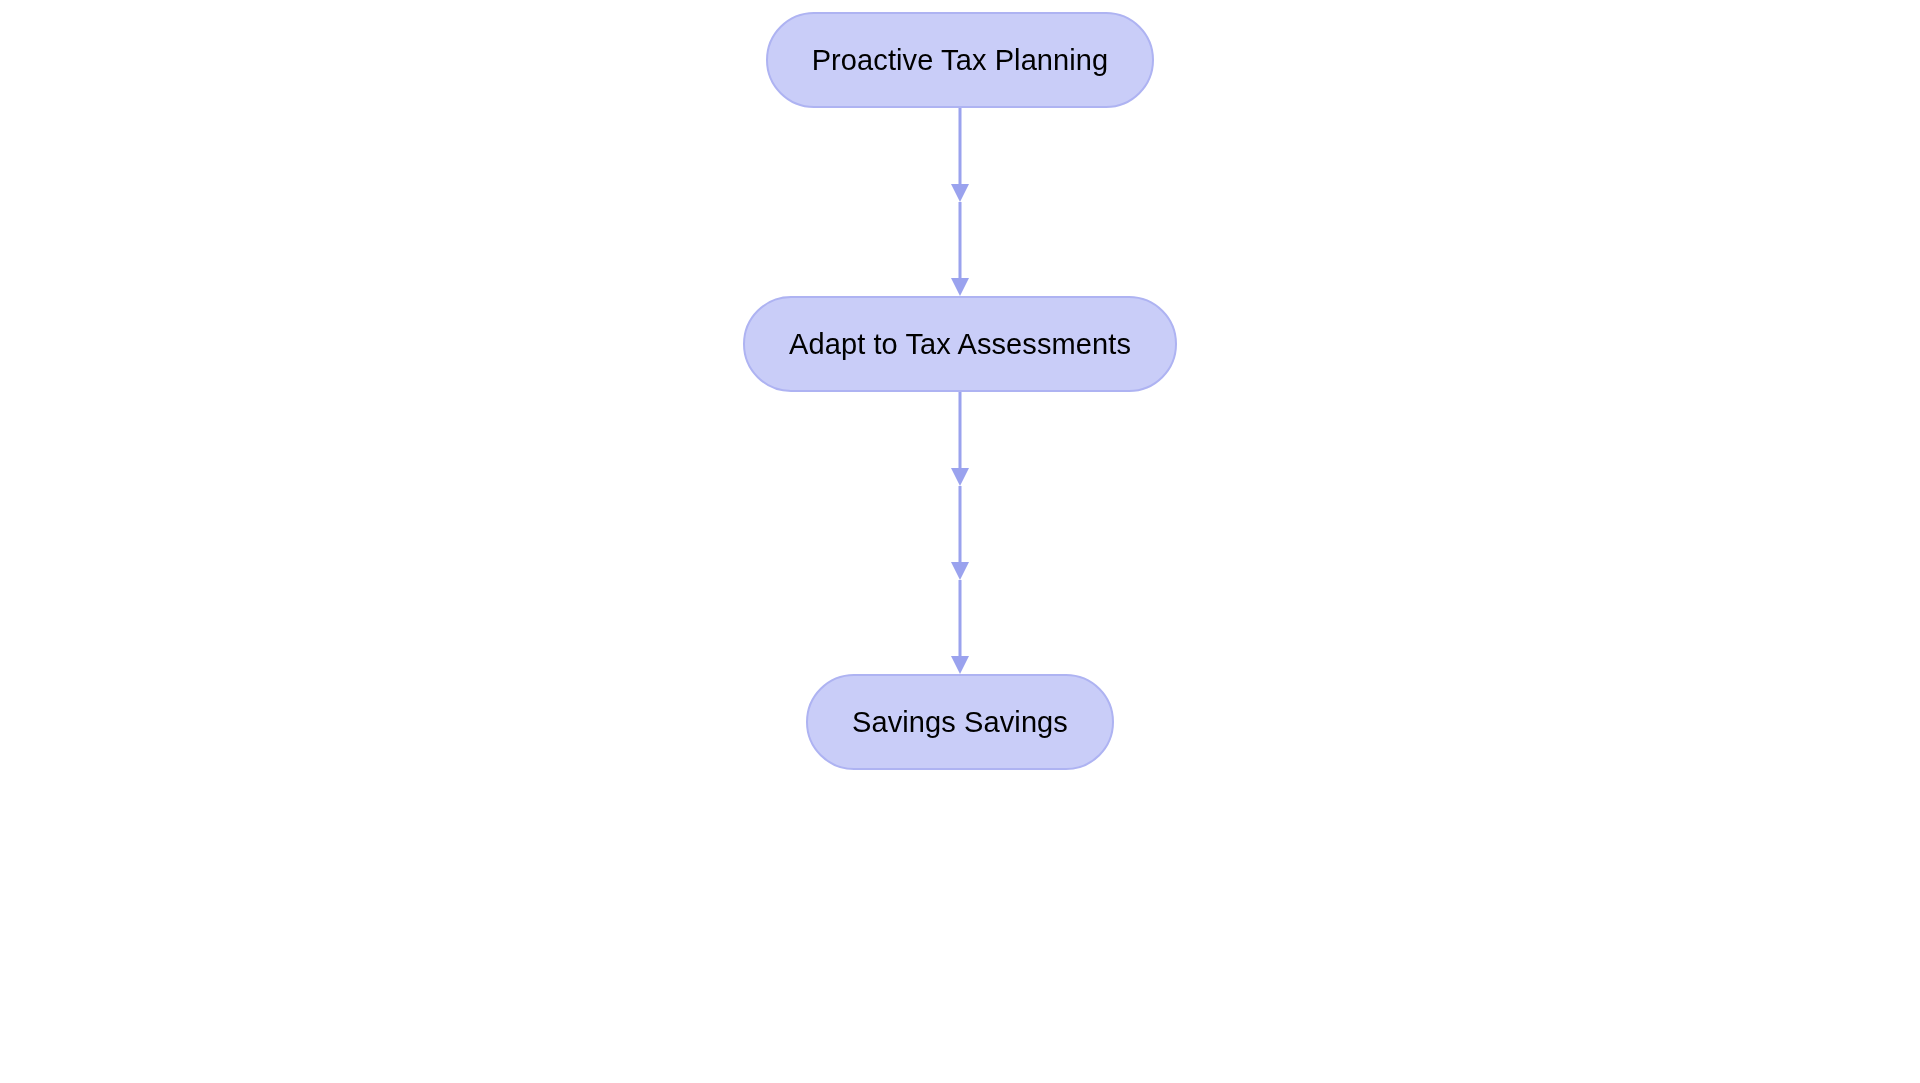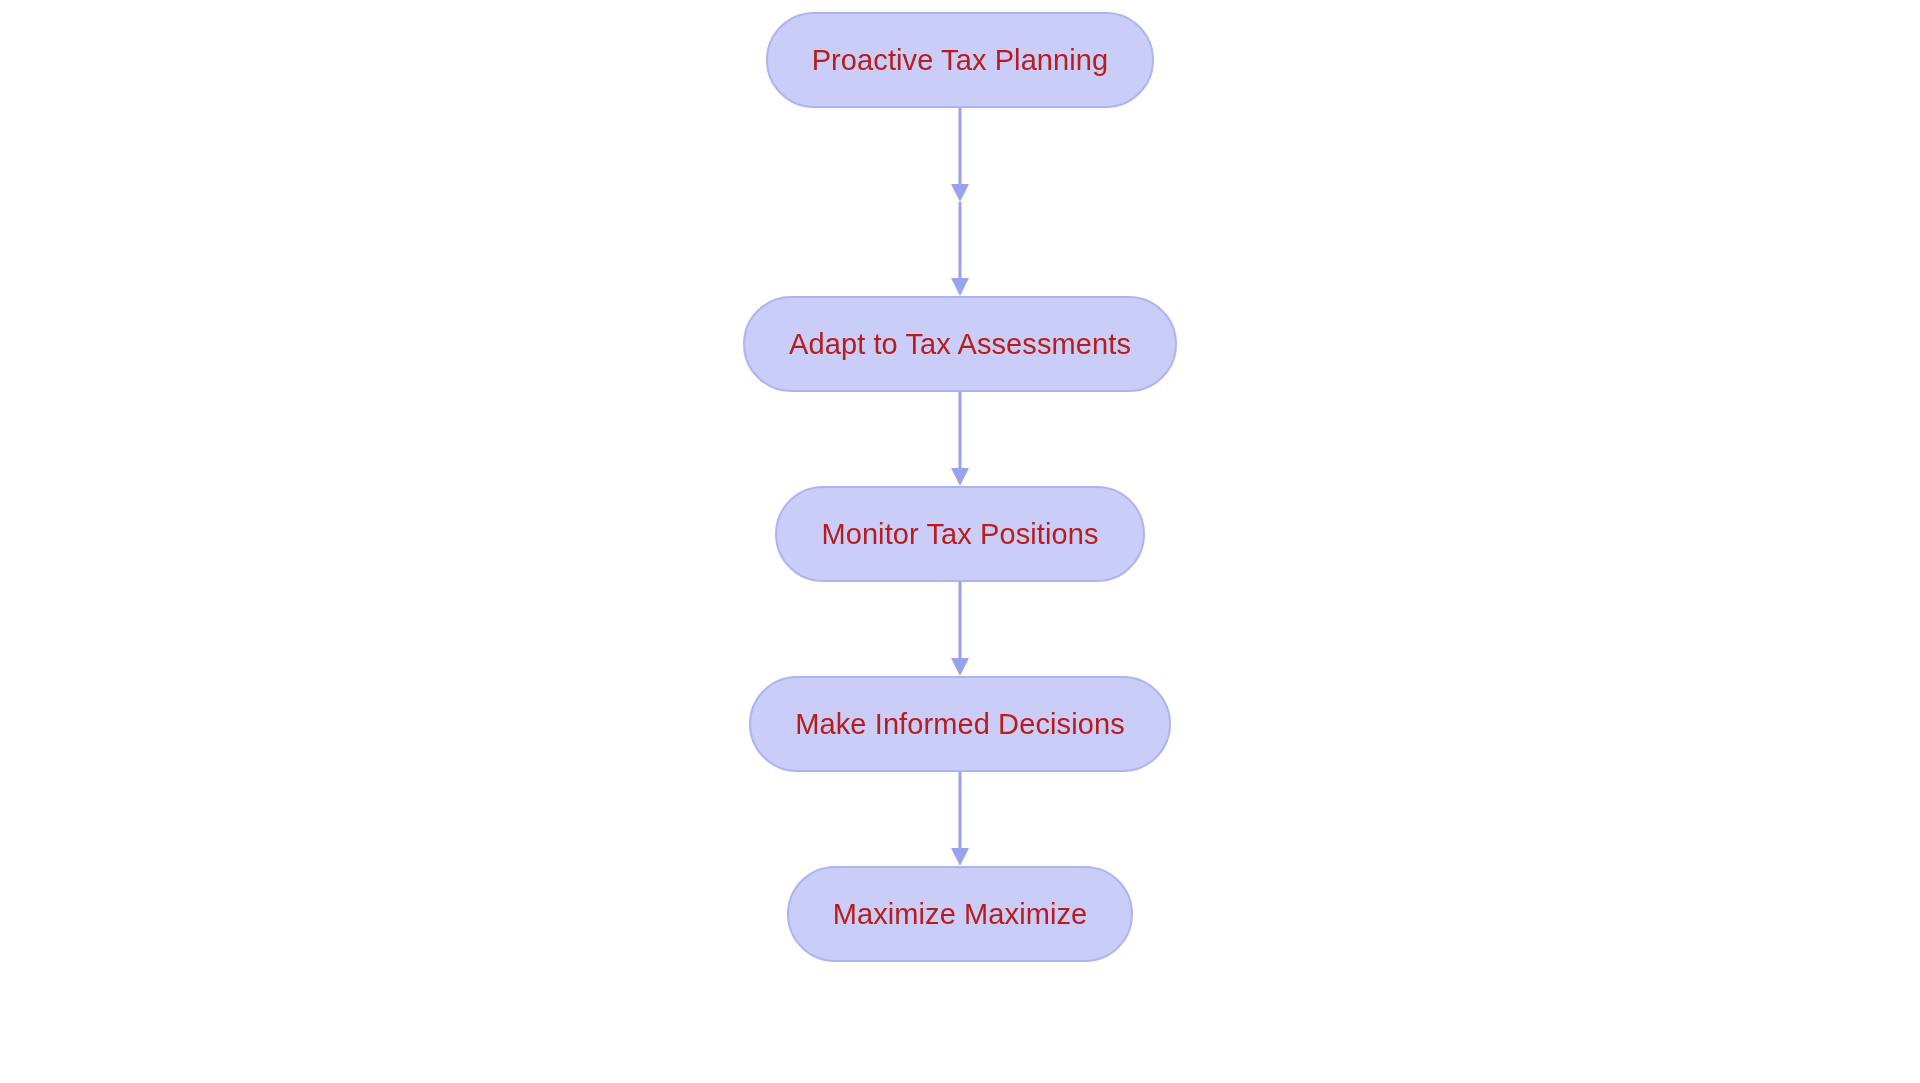--- a/index.html
+++ b/index.html
@@ -50,21 +50,21 @@
     height: 96px;
     display: flex;
     align-items: center;
     justify-content: center;
     padding: 0 44px;
     flex: 0 0 auto;
   }
 
   .flow-node-label {
     display: block;
-    color: #b91c1c;
+    color: #000000;
   }
 
   
   .flow-connector {
     flex: 0 0 auto;
     width: 18px;
     height: 94px;
     position: relative;
   }
 
@@ -113,36 +113,30 @@
 
     <div class="flow-node">
       <span class="flow-node-label">Adapt to Tax Assessments</span>
     </div>
 
     <div class="flow-connector">
       <span class="stem"></span>
       <span class="arrowhead"></span>
     </div>
 
-    <div class="flow-node">
-      <span class="flow-node-label">Monitor Tax Positions</span>
+
+    <div class="flow-connector">
+      <span class="stem"></span>
+      <span class="arrowhead"></span>
     </div>
+
 
     <div class="flow-connector">
       <span class="stem"></span>
       <span class="arrowhead"></span>
     </div>
 
     <div class="flow-node">
-      <span class="flow-node-label">Make Informed Decisions</span>
-    </div>
-
-    <div class="flow-connector">
-      <span class="stem"></span>
-      <span class="arrowhead"></span>
-    </div>
-
-    <div class="flow-node">
-      <span class="flow-node-label">Maximize Maximize</span>
+      <span class="flow-node-label">Savings Savings</span>
     </div>
 
   </div>
 </div>
 
 </body></html>

